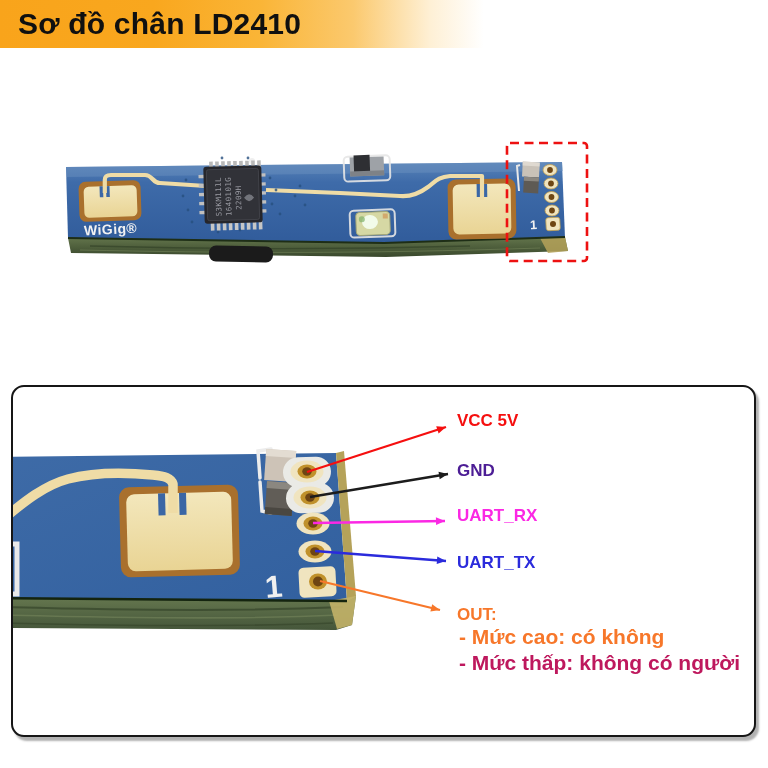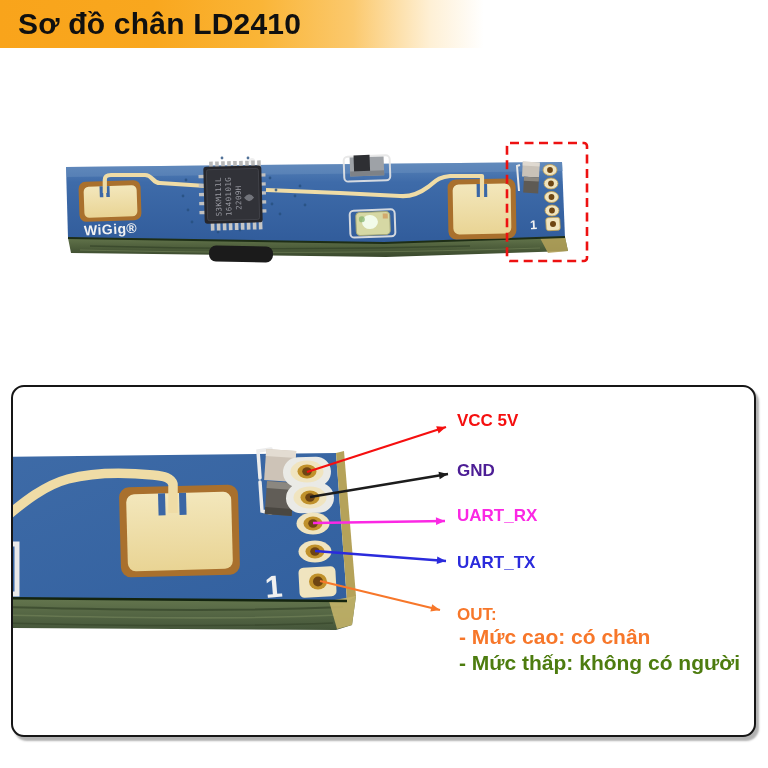--- a/index.html
+++ b/index.html
@@ -262,17 +262,17 @@
         <polygon points="433,174 423.7,177.1 424.3,169.5" fill="#2B2BDC"></polygon>
         <polygon points="427,223 417.4,224.6 419.2,217.2" fill="#F7772A"></polygon>
       </g>
     </svg>
 
     <div class="pin-label" style="left: 444px; top: 21px; color: rgb(245, 15, 15);">VCC 5V</div>
     <div class="pin-label" style="left: 444px; top: 71px; color: #4c1d95;">GND</div>
     <div class="pin-label" style="left: 444px; top: 163px; color: rgb(43, 43, 220);">UART_TX</div>
     <div class="pin-label" style="left: 444px; top: 116px; color: rgb(251, 40, 228);">UART_RX</div>
     <div class="pin-label" style="left: 444px; top: 215px; color: rgb(247, 119, 42);">OUT:</div>
-    <div class="pin-note" style="left: 446px; top: 238px; color: rgb(247, 119, 42);">- Mức cao: có chân</div>
-    <div class="pin-note" style="left: 446px; top: 264px; color: #4d7c0f;">- Mức thấp: không có người</div>
+    <div class="pin-note" style="left: 446px; top: 238px; color: rgb(247, 119, 42);">- Mức cao: có không</div>
+    <div class="pin-note" style="left: 446px; top: 264px; color: #be185d;">- Mức thấp: không có người</div>
   </div>
 
 </div>
 
 </body></html>

